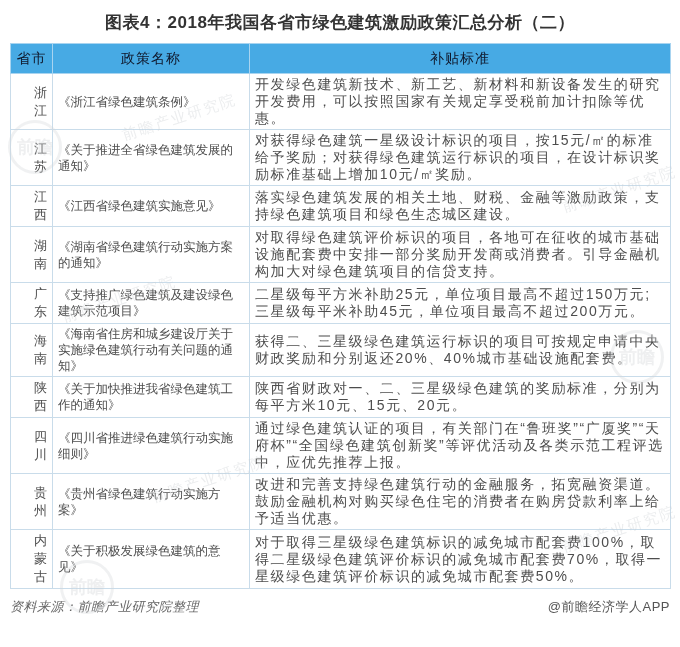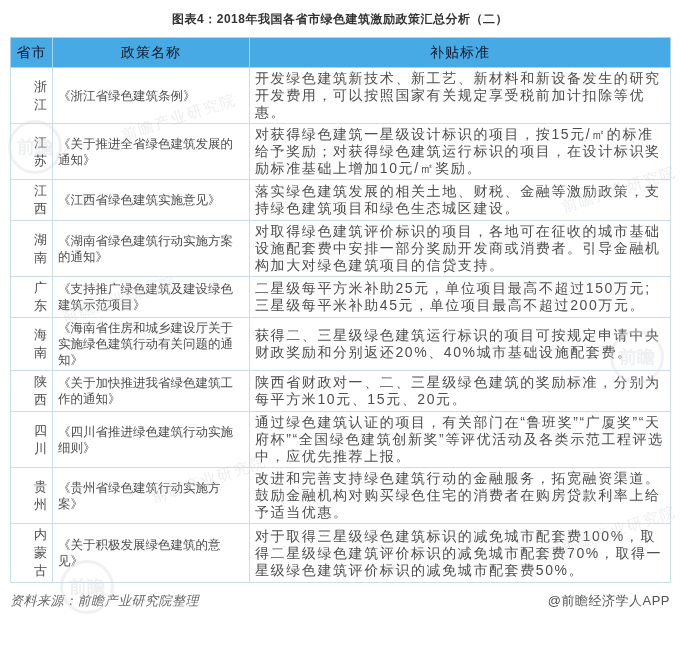--- a/index.html
+++ b/index.html
@@ -8,21 +8,21 @@
     width:680px; height:647px;
     background:#ffffff;
     font-family:"Liberation Sans", sans-serif;
     color:#4d4d4d;
     position:relative;
     overflow:hidden;
   }
   .page { position:relative; width:680px; height:647px; }
   .title {
     text-align:center;
-    font-size:12px;
+    font-size:17px;
     font-weight:bold;
     color:#333333;
     padding:11px 0 9px 0;
     letter-spacing:0.5px;
   }
   table {
     width:660px;
     margin:0 10px;
     border-collapse:collapse;
     table-layout:fixed;

